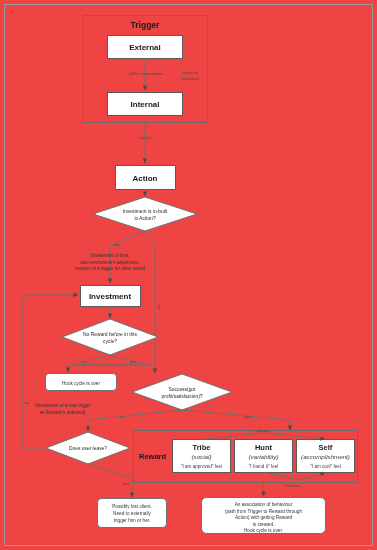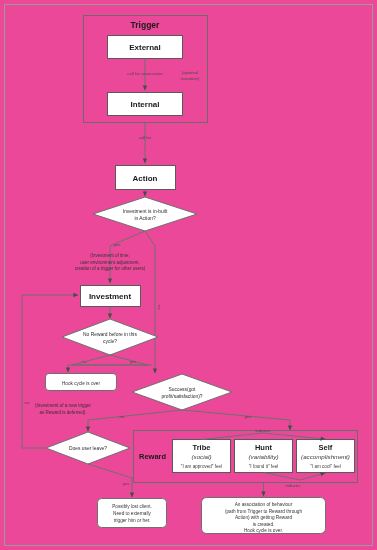--- a/index.html
+++ b/index.html
@@ -4,21 +4,21 @@
 <style>
   html, body {
     margin: 0;
     padding: 0;
     background: #ffffff;
   }
   #page {
     position: relative;
     width: 377px;
     height: 550px;
-    background: #ec4899;
+    background: #ef4444;
     font-family: "Liberation Sans", sans-serif;
     overflow: hidden;
   }
   svg#flow {
     display: block;
     width: 377px;
     height: 550px;
   }
   .node-rect {
     fill: #ffffff;

